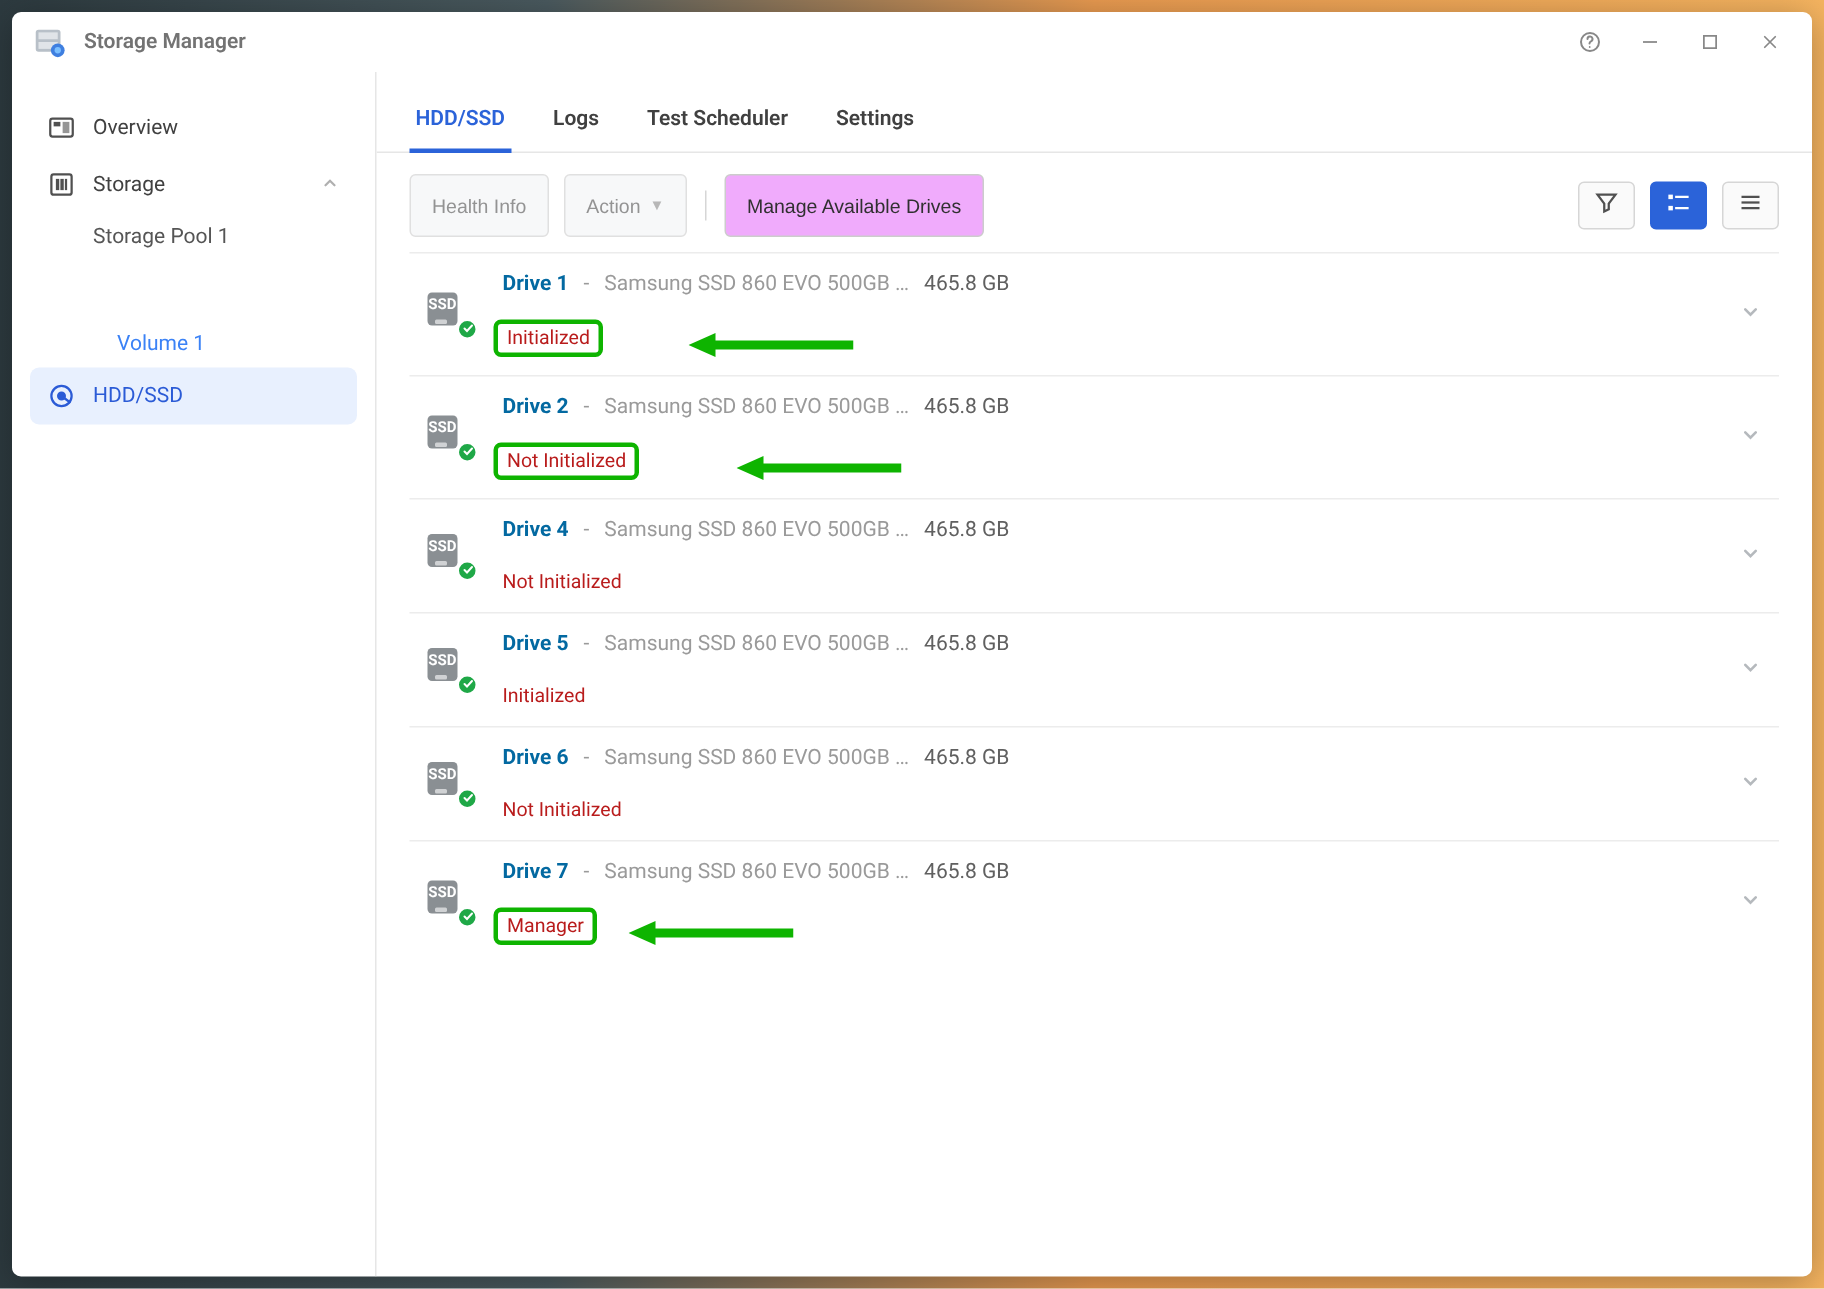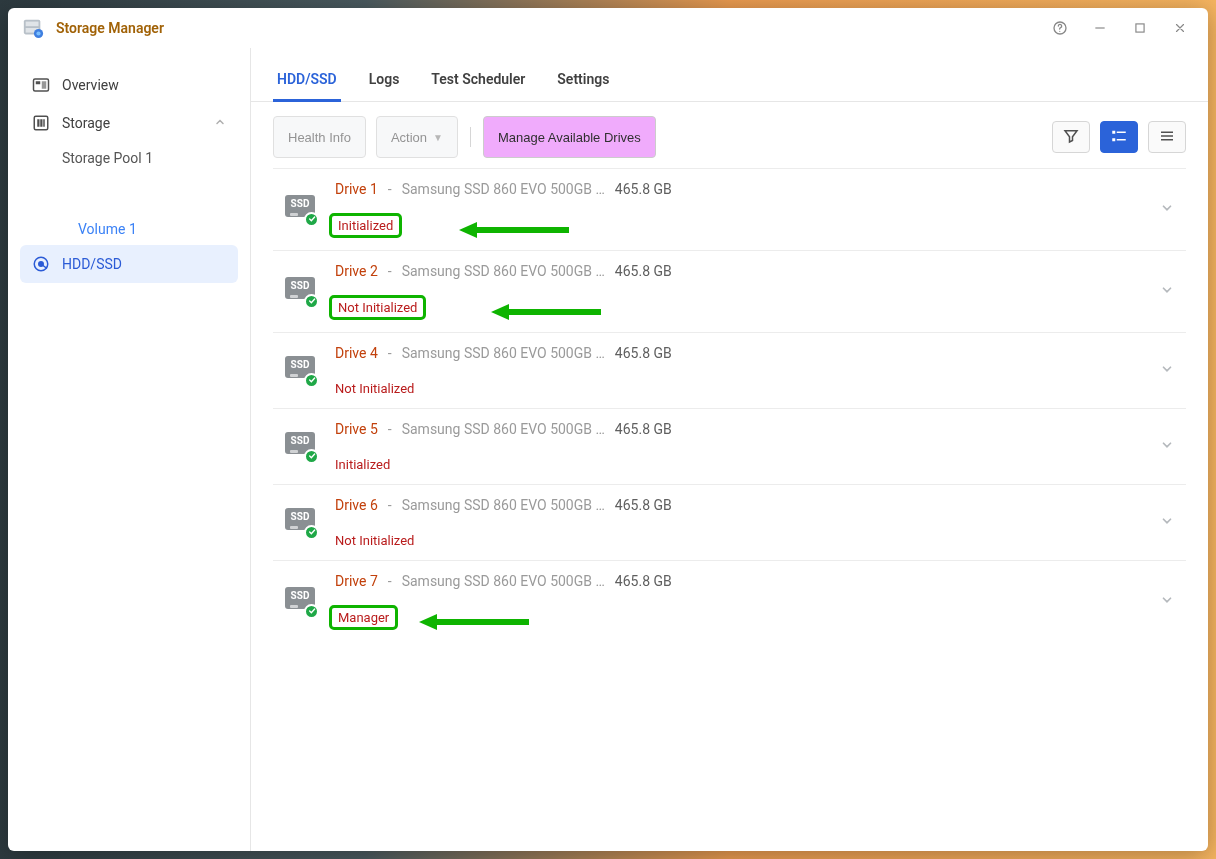--- a/index.html
+++ b/index.html
@@ -33,21 +33,21 @@
     gap: 12px;
     border-bottom: 1px solid transparent;
   }
   .titlebar .app-icon {
     width: 22px; height: 22px;
     position: relative;
   }
   .titlebar .app-icon svg { width: 22px; height: 22px; }
   .titlebar .title {
     font-weight: 600;
-    color: #a16207;
+    color: #737373;
     flex: 1;
   }
   .titlebar .ctrl {
     width: 28px; height: 28px;
     display: flex; align-items: center; justify-content: center;
     color: #808080;
     cursor: pointer;
     border-radius: 4px;
   }
   
@@ -179,21 +179,21 @@
     border-top: 1px solid #ececec;
     cursor: pointer;
   }
   .drive-row:first-child { border-top: 1px solid #ececec; }
   .drive-icon {
     width: 32px;
     height: 30px;
     position: relative;
   }
   .drive-icon .ssd {
-    width: 30px; height: 22px;
+    width: 20px; height: 22px;
     background: #8a8f93;
     border-radius: 3px;
     color: #fff;
     font-size: 10px;
     font-weight: 700;
     display: flex; align-items: center; justify-content: center;
     padding-bottom: 4px;
   }
   .drive-icon .ssd::after{
     content:"";
@@ -212,21 +212,21 @@
     border: 2px solid #fff;
     border-radius: 50%;
     display: flex; align-items: center; justify-content: center;
   }
   .drive-icon .check svg { width: 8px; height: 8px; fill: #fff; }
   .drive-info { flex: 1; min-width: 0; position: relative; }
   .drive-line1 {
     display: flex; align-items: center; gap: 10px;
     white-space: nowrap;
   }
-  .drive-name { font-weight: 400; color: #c2410c; }
+  .drive-name { font-weight: 700; color: #0369a1; }
   .drive-desc { color: #9a9a9a; overflow: hidden; text-overflow: ellipsis; max-width: 280px; display:inline-block; }
   .drive-size { color: #606060; }
   .drive-status { color: #b91c1c; font-size: 13px; margin-top: 4px; display:inline-block; }
   .hl { border: 3px solid #0eb400; border-radius: 5px; padding: 2px 6px; margin: 0 -6px; }
   .arrow-annot { position: absolute; height: 22px; display:flex; align-items:center; }
   .arrow-annot svg { height: 22px; }
   .chevdn { color: #b5b9bd; margin-left: auto; }
 </style>
 </head>
 <body>

